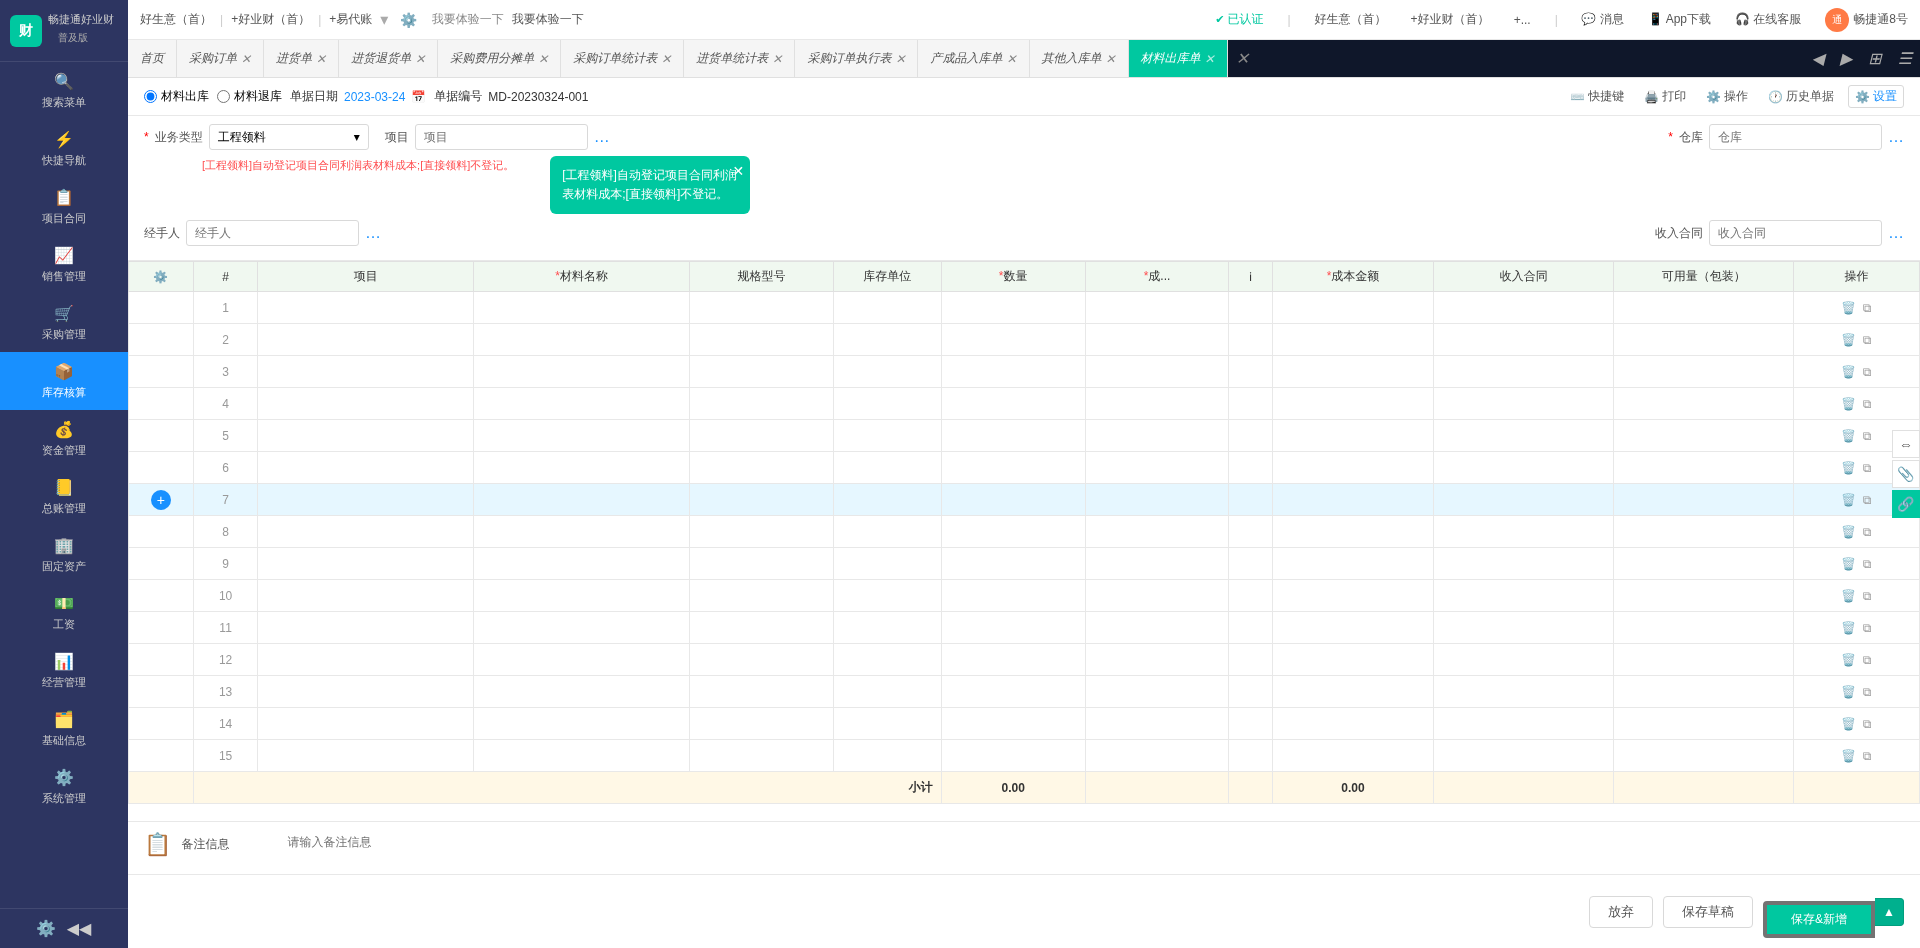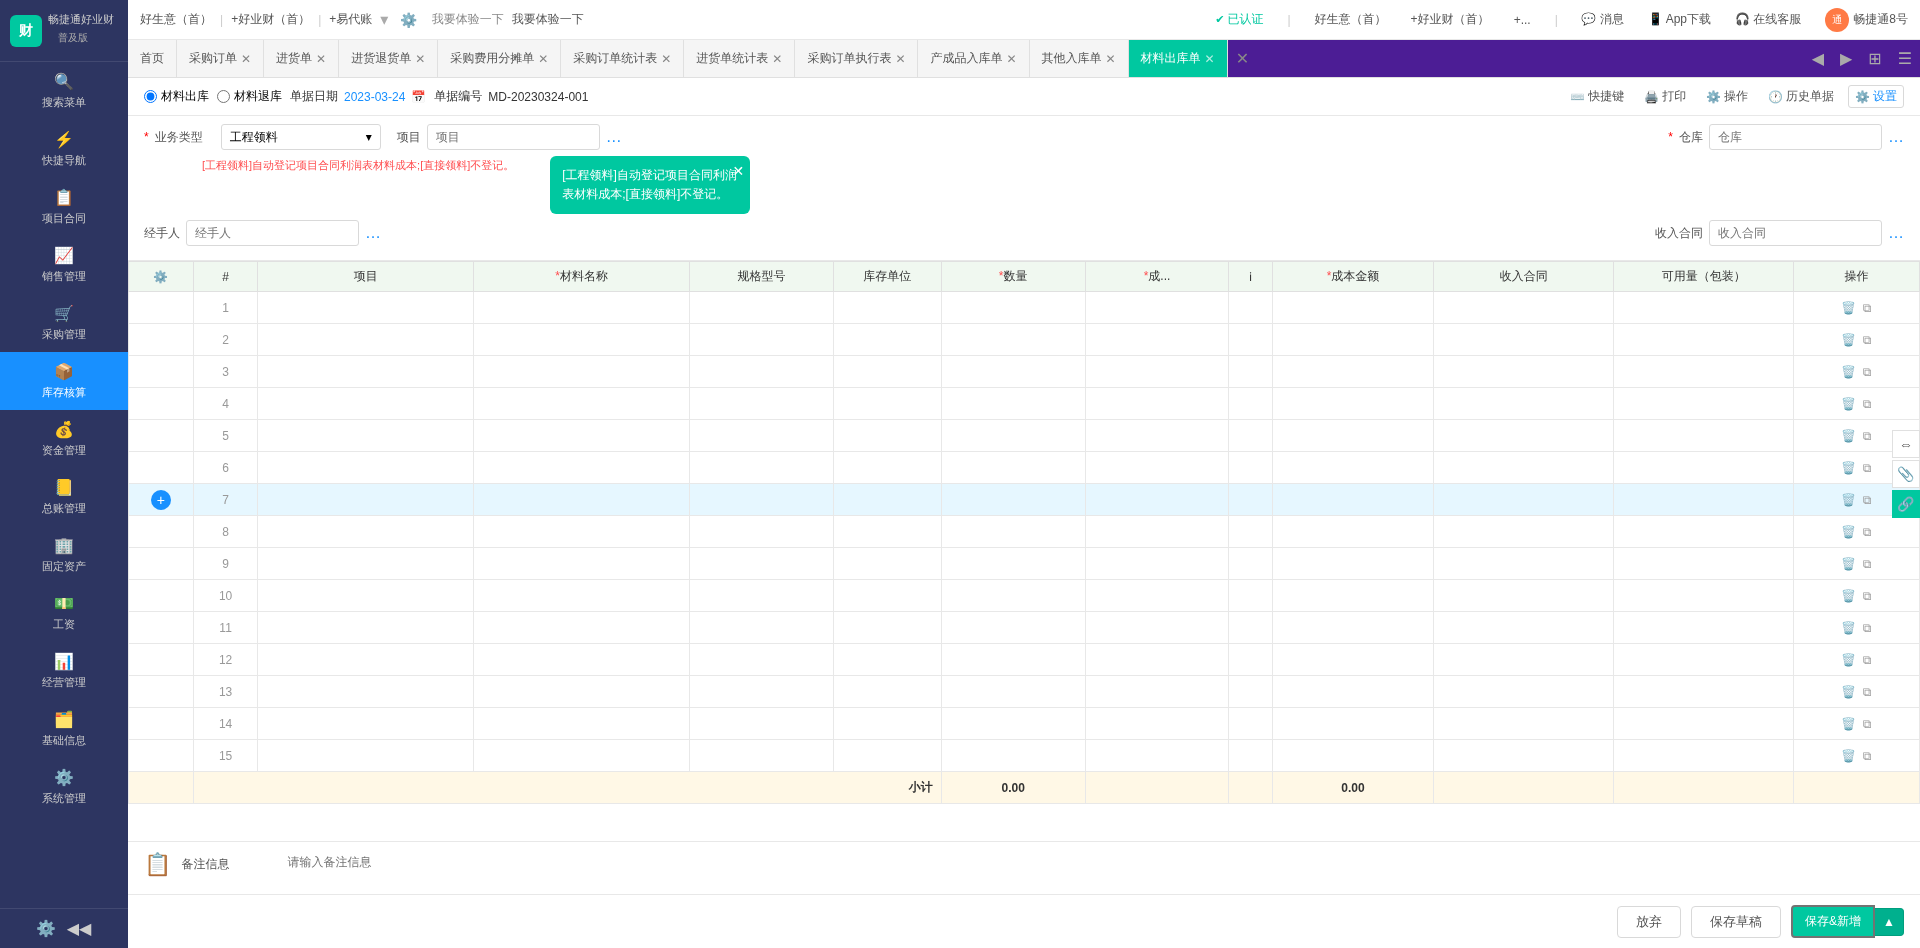--- a/index.html
+++ b/index.html
@@ -78,27 +78,28 @@
     .topbar-separator { color: #ccc; }
     .topbar-verified {
       color: #00c8a0;
       font-size: 11px;
     }
     .topbar-right { display: flex; align-items: center; gap: 24px; color: #555; }
     .topbar-right .icon-btn { cursor: pointer; color: #555; }
 
     
     .tabbar {
-      background: #4c1d95;
+      background: #0f172a;
       display: flex;
       align-items: center;
       border-bottom: 1px solid #e0e0e0;
       flex-shrink: 0;
       overflow-x: auto;
       height: 38px;
+      font-style: italic;
     }
     .tab {
       display: flex; align-items: center; gap: 4px;
       padding: 0 12px;
       height: 38px;
       cursor: pointer;
       white-space: nowrap;
       border-right: 1px solid #e0e0e0;
       color: #555;
       background: #f5f5f5;
@@ -303,24 +304,25 @@
       border: 1px solid #d9d9d9;
       color: #555;
       text-align: right;
     }
     .btn-primary-split {
       display: flex; align-items: center;
     }
     .btn-primary-split .main-part {
       background: #00c8a0;
       color: #fff;
-      padding: 6px 12px;
+      padding: 6px 24px;
       border-radius: 4px 0 0 4px;
       cursor: pointer;
-      border: 2px solid #737373;
+      border: 4px solid #737373;
+      margin-top: 16px;
     }
     .btn-primary-split .arrow-part {
       background: #00b08e;
       color: #fff;
       padding: 6px 8px;
       border-radius: 0 4px 4px 0;
       cursor: pointer;
       border: 1px solid #009e7e;
       border-left: none;
     }
@@ -544,21 +546,21 @@
         <span>设置</span>
       </div>
     </div>
   </div>
 
   <div class="form-area">
     <div class="form-row">
       <div class="form-field">
         <span class="form-required">*</span>
         <span class="form-label">业务类型</span>
-        <div class="form-select-box" style="min-width:160px;margin-left:12px;">
+        <div class="form-select-box" style="min-width:160px;">
           <span>工程领料</span>
           <span>▾</span>
         </div>
       </div>
       <div style="flex:1;display:flex;align-items:flex-start;gap:8px;">
         <div class="form-field">
           <span class="form-label">项目</span>
           <input class="form-input" style="min-width: 160px;" placeholder="项目">
           <span class="dots-btn">…</span>
         </div>

